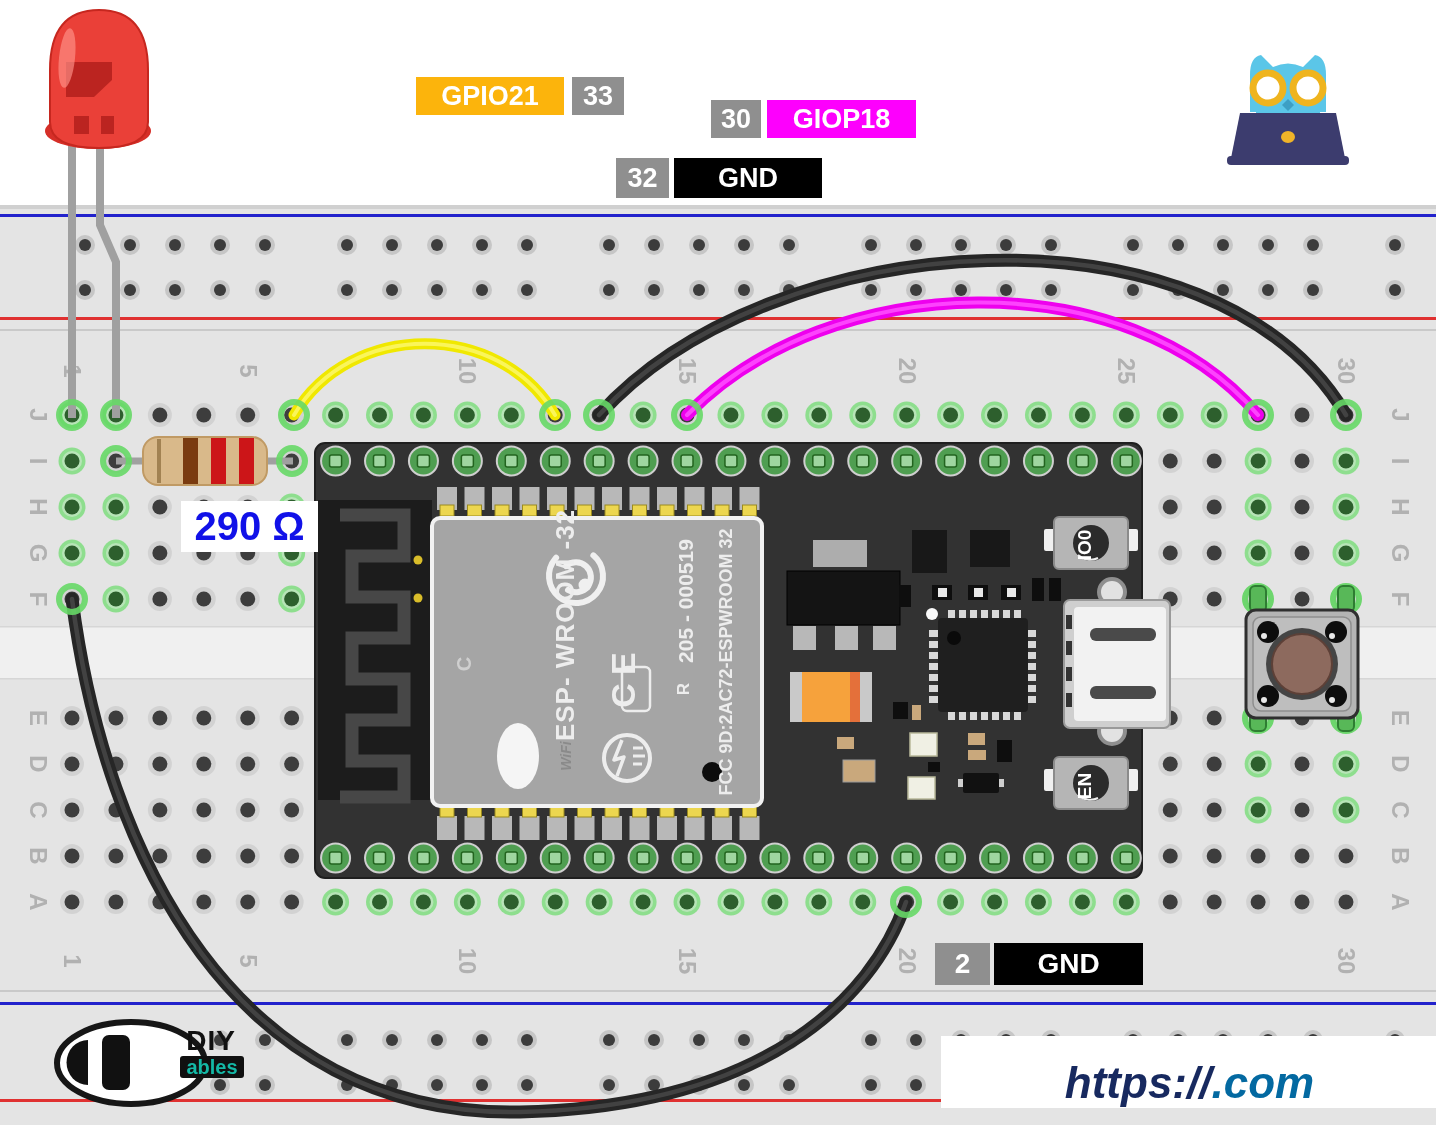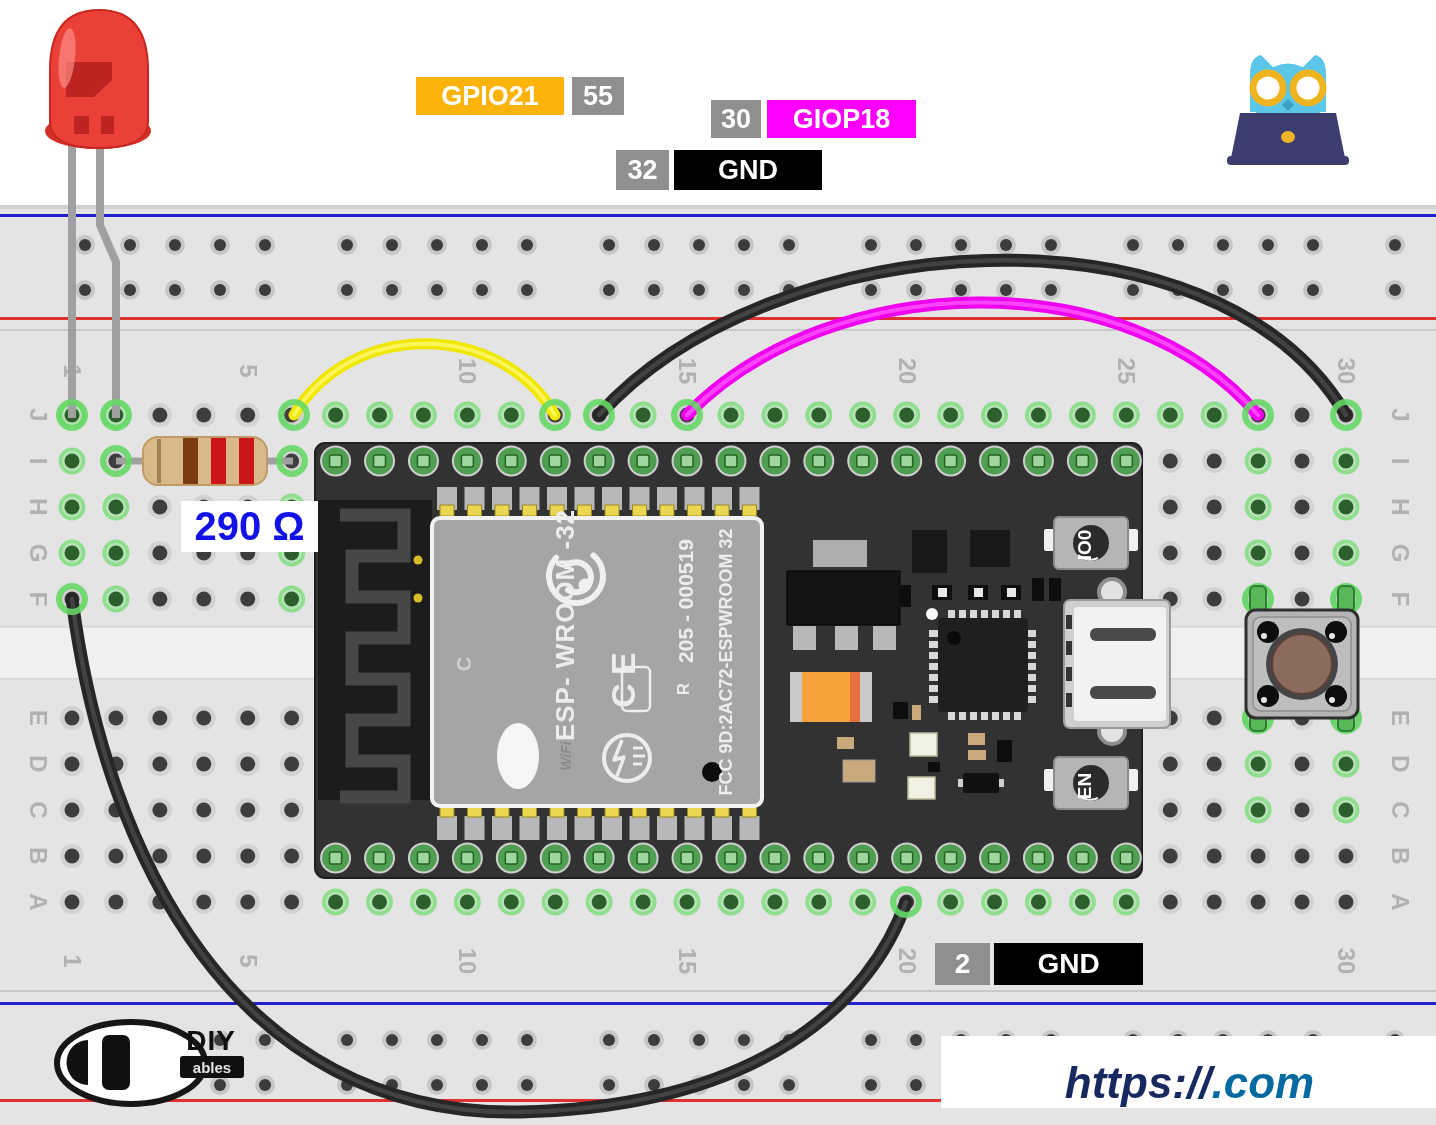--- a/index.html
+++ b/index.html
@@ -20,21 +20,21 @@
   .resval{position:absolute;left:133px;top:501px;width:137px;height:51px;background:#ffffff;
           display:flex;align-items:center;justify-content:center;font-weight:bold;font-size:40px;}
   .urlbar{position:absolute;left:893px;top:1036px;width:497px;height:72px;background:#ffffff;
           display:flex;align-items:flex-end;justify-content:center;font-weight:bold;font-style:italic;
           font-size:44px;}
   .logotext{position:absolute;left:1178px;top:164px;width:210px;height:32px;display:flex;align-items:center;
           justify-content:center;font-weight:bold;font-size:29px;color:#54c8f0;}
   .diytop{position:absolute;left:128px;top:1027px;width:70px;height:28px;display:flex;align-items:center;
           justify-content:center;font-weight:bold;font-size:28px;color:#101010;letter-spacing:1px;}
   .diybot{position:absolute;left:132px;top:1056px;width:64px;height:22px;background:#101010;border-radius:3px;
-          display:flex;align-items:center;justify-content:center;font-weight:bold;font-size:15px;color:#e5e5e5;}
+          display:flex;align-items:center;justify-content:center;font-weight:bold;font-size:20px;color:#14b8a6;}
 </style>
 </head>
 <body>
 
 <div id="stage">
   <svg id="art" width="1436" height="1125">
       <g>
         <rect x="0" y="205" width="1436" height="920" fill="#e4e4e4"></rect>
         <rect x="0" y="205" width="1436" height="4" fill="#d0d0d0"></rect>
         <rect x="0" y="627" width="1436" height="52" fill="#f0f0f0"></rect>
@@ -1032,30 +1032,30 @@
         <circle cx="72" cy="599" r="13" fill="none" stroke="#66d866" stroke-width="6" opacity="0.9"></circle>
         <circle cx="906" cy="902" r="13" fill="none" stroke="#66d866" stroke-width="6" opacity="0.9"></circle>
       </g>
     </svg>
 
   <div id="fg">
 
     <div class="badge-row" style="left:368px;top:77px;height:38px;">
       <span class="badge" id="b-gpio21" style="width: 148px; background: rgb(252, 180, 12);">GPIO21</span>
       <span style="width:8px;"></span>
-      <span class="badge" id="b-gpio21pin" style="width: 52px; background: rgb(143, 143, 143);">55</span>
+      <span class="badge" id="b-gpio21pin" style="width: 52px; background: rgb(143, 143, 143);">33</span>
     </div>
 
     <div class="badge-row" style="left:663px;top:100px;height:38px;">
       <span class="badge" id="b-giop18pin" style="width: 50px; background: rgb(143, 143, 143);">30</span>
       <span style="width:6px;"></span>
       <span class="badge" id="b-giop18" style="width: 149px; background: rgb(253, 0, 253);">GIOP18</span>
     </div>
 
-    <div class="badge-row" style="left:568px;top:150px;height:40px;">
+    <div class="badge-row" style="left:568px;top:158px;height:40px;">
       <span class="badge" id="b-gndtpin" style="width: 53px; background: rgb(143, 143, 143);">32</span>
       <span style="width:5px;"></span>
       <span class="badge" id="b-gndt" style="width: 148px; background: rgb(0, 0, 0);">GND</span>
     </div>
 
     <div class="badge-row" style="left:887px;top:943px;height:42px;">
       <span class="badge" id="b-gndbpin" style="width: 55px; font-size: 28px; background: rgb(143, 143, 143);">2</span>
       <span style="width:4px;"></span>
       <span class="badge" id="b-gndb" style="width: 149px; font-size: 28px; background: rgb(0, 0, 0);">GND</span>
     </div>

